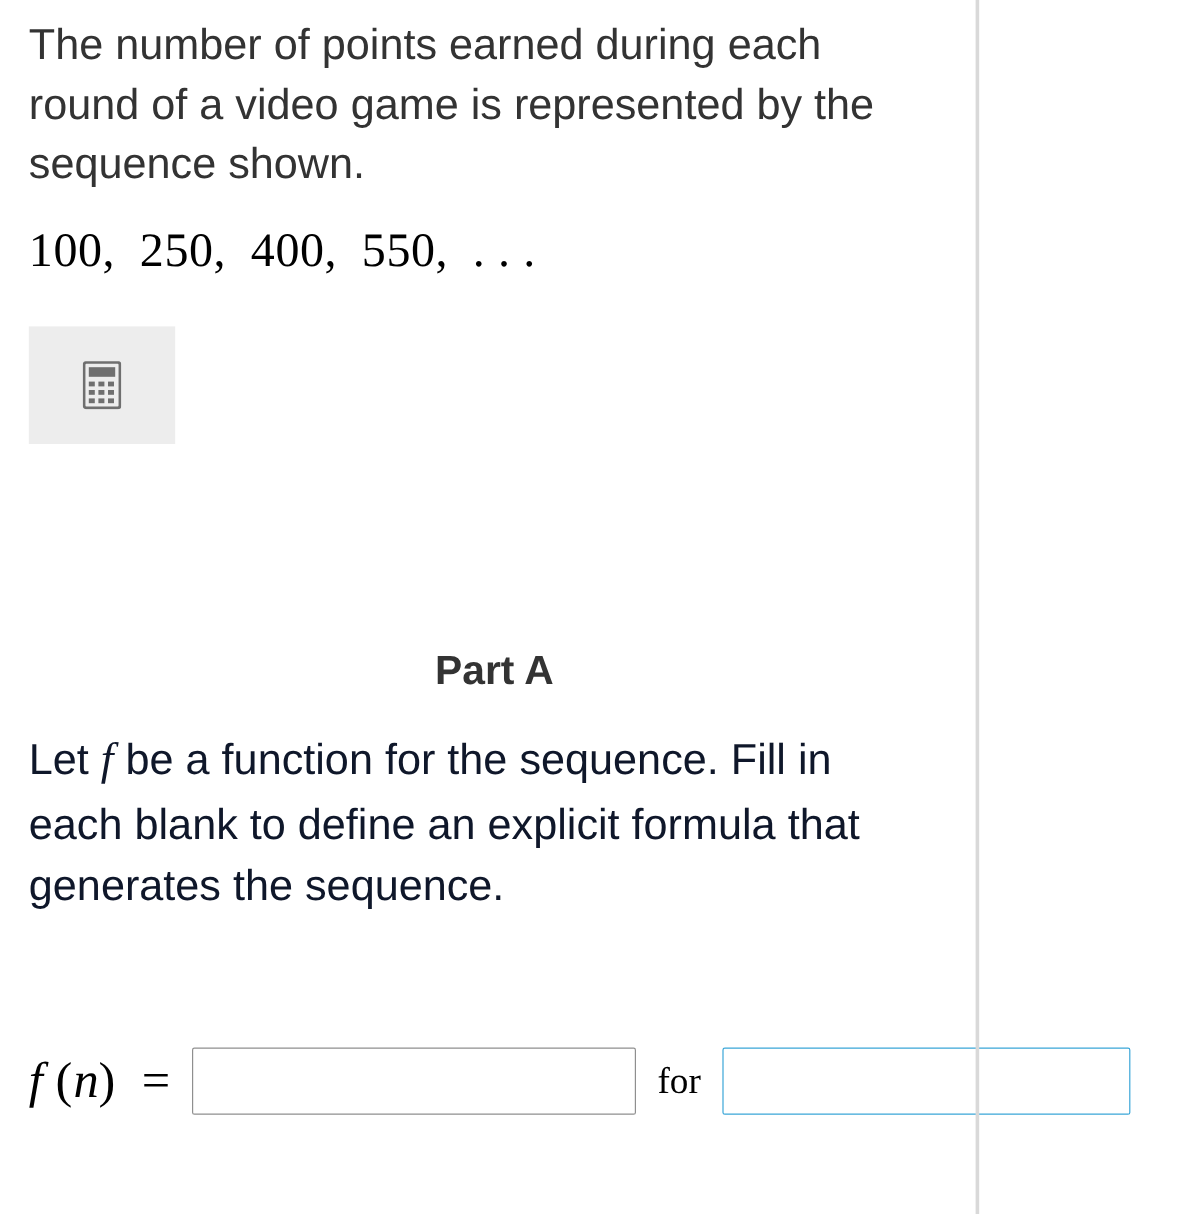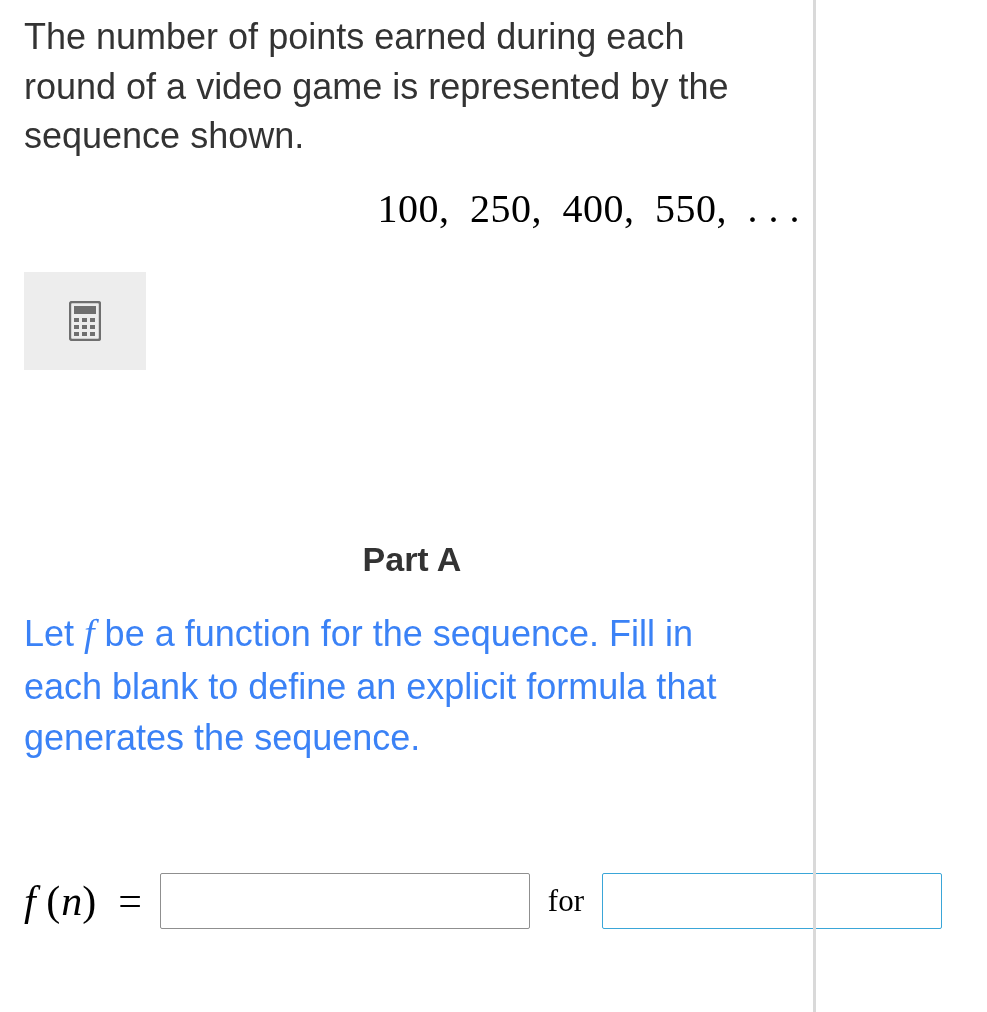--- a/index.html
+++ b/index.html
@@ -31,21 +31,21 @@
   .intro {
     font-size: 36px;
     line-height: 1.38;
     font-weight: 400;
     color: #333333;
     margin: 0 20px 24px 0;
   }
   .sequence {
     font-family: "Times New Roman", Times, serif;
     font-size: 40px;
-    text-align: right;
+    text-align: left;
     color: #000000;
     margin: 22px 0 36px 0;
     letter-spacing: 0.5px;
   }
   .calc-btn {
     display: inline-flex;
     align-items: center;
     justify-content: center;
     width: 122px;
     height: 98px;
@@ -62,21 +62,21 @@
     font-size: 34px;
     font-weight: 700;
     color: #333333;
     margin-bottom: 28px;
     text-align: center;
   }
   .part-text {
     font-size: 36px;
     line-height: 1.42;
     font-weight: 400;
-    color: #3b82f6;
+    color: #0f172a;
     margin: 0 20px 110px 0;
   }
   .fvar {
     font-family: "Times New Roman", Times, serif;
     font-style: italic;
     font-size: 38px;
   }
   .formula-row {
     display: flex;
     align-items: center;

